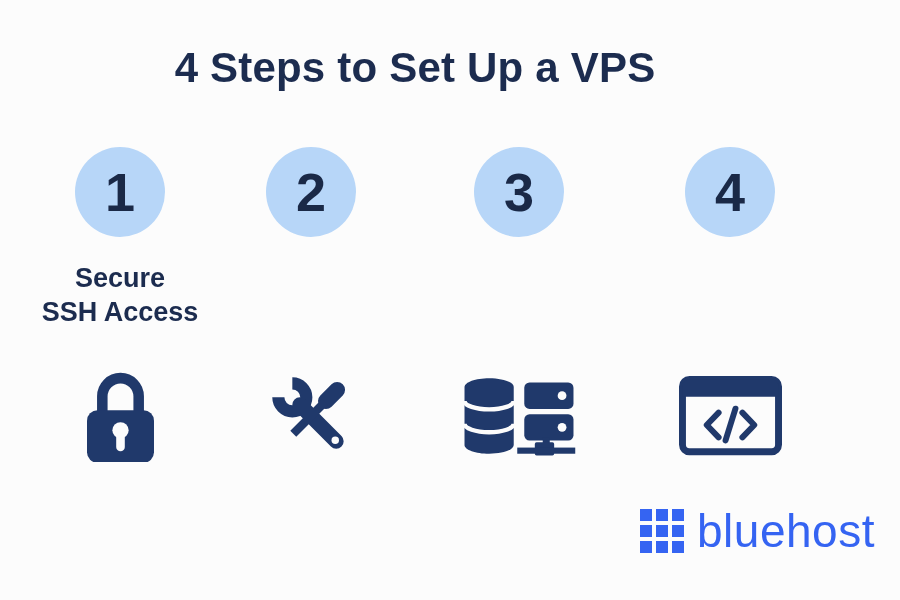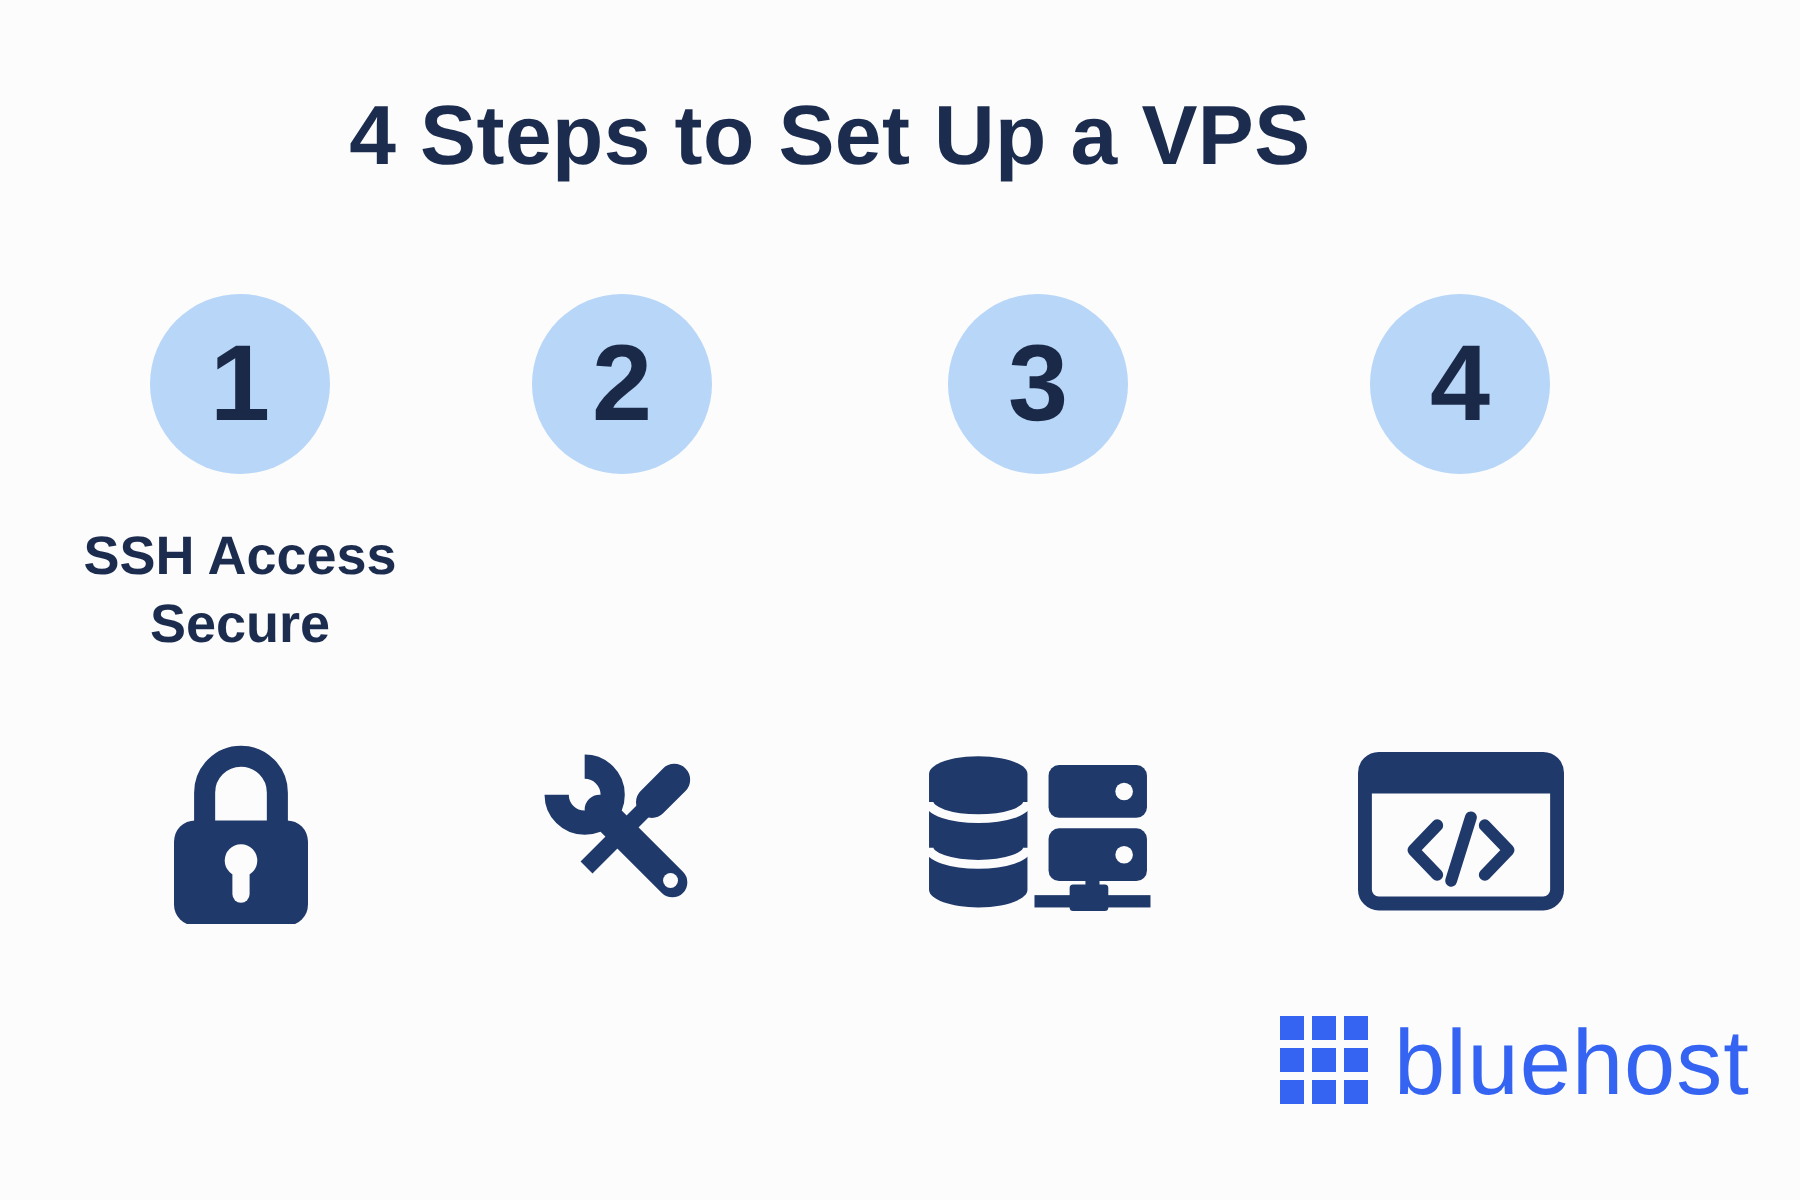--- a/index.html
+++ b/index.html
@@ -73,20 +73,21 @@
     align-items: center;
     justify-content: center;
     color: var(--icon-navy, #20396b);
   }
 
   .logo {
     position: absolute;
     left: 640px;
     top: 508px;
     display: flex;
+    align-items: center;
     gap: 13px;
   }
   .logo-grid {
     display: grid;
     grid-template-columns: repeat(3, 12px);
     grid-auto-rows: 12px;
     gap: 4px;
   }
   .logo-grid i {
     display: block;
@@ -105,22 +106,22 @@
 
 <div id="canvas">
 
   <div class="title">4 Steps to Set Up a VPS</div>
 
   <div class="step step-1">
     <div class="circle">
       <span>1</span>
     </div>
     <div class="labels">
+      <div>Secure</div>
       <div>SSH Access</div>
-      <div>Secure</div>
     </div>
     <div class="icon-box">
       <svg width="67" viewBox="0 0 70 97" aria-hidden="true">
         <path d="M16 48 V27.5 a19 19 0 0 1 38 0 V48" fill="none" stroke="currentColor" stroke-width="11"></path>
         <rect x="0" y="42" width="70" height="55" rx="11" fill="currentColor"></rect>
         <circle cx="35" cy="63" r="8.5" fill="#fcfcfc"></circle>
         <rect x="30.5" y="66" width="9" height="19" rx="4.5" fill="#fcfcfc"></rect>
       </svg>
     </div>
   </div>

